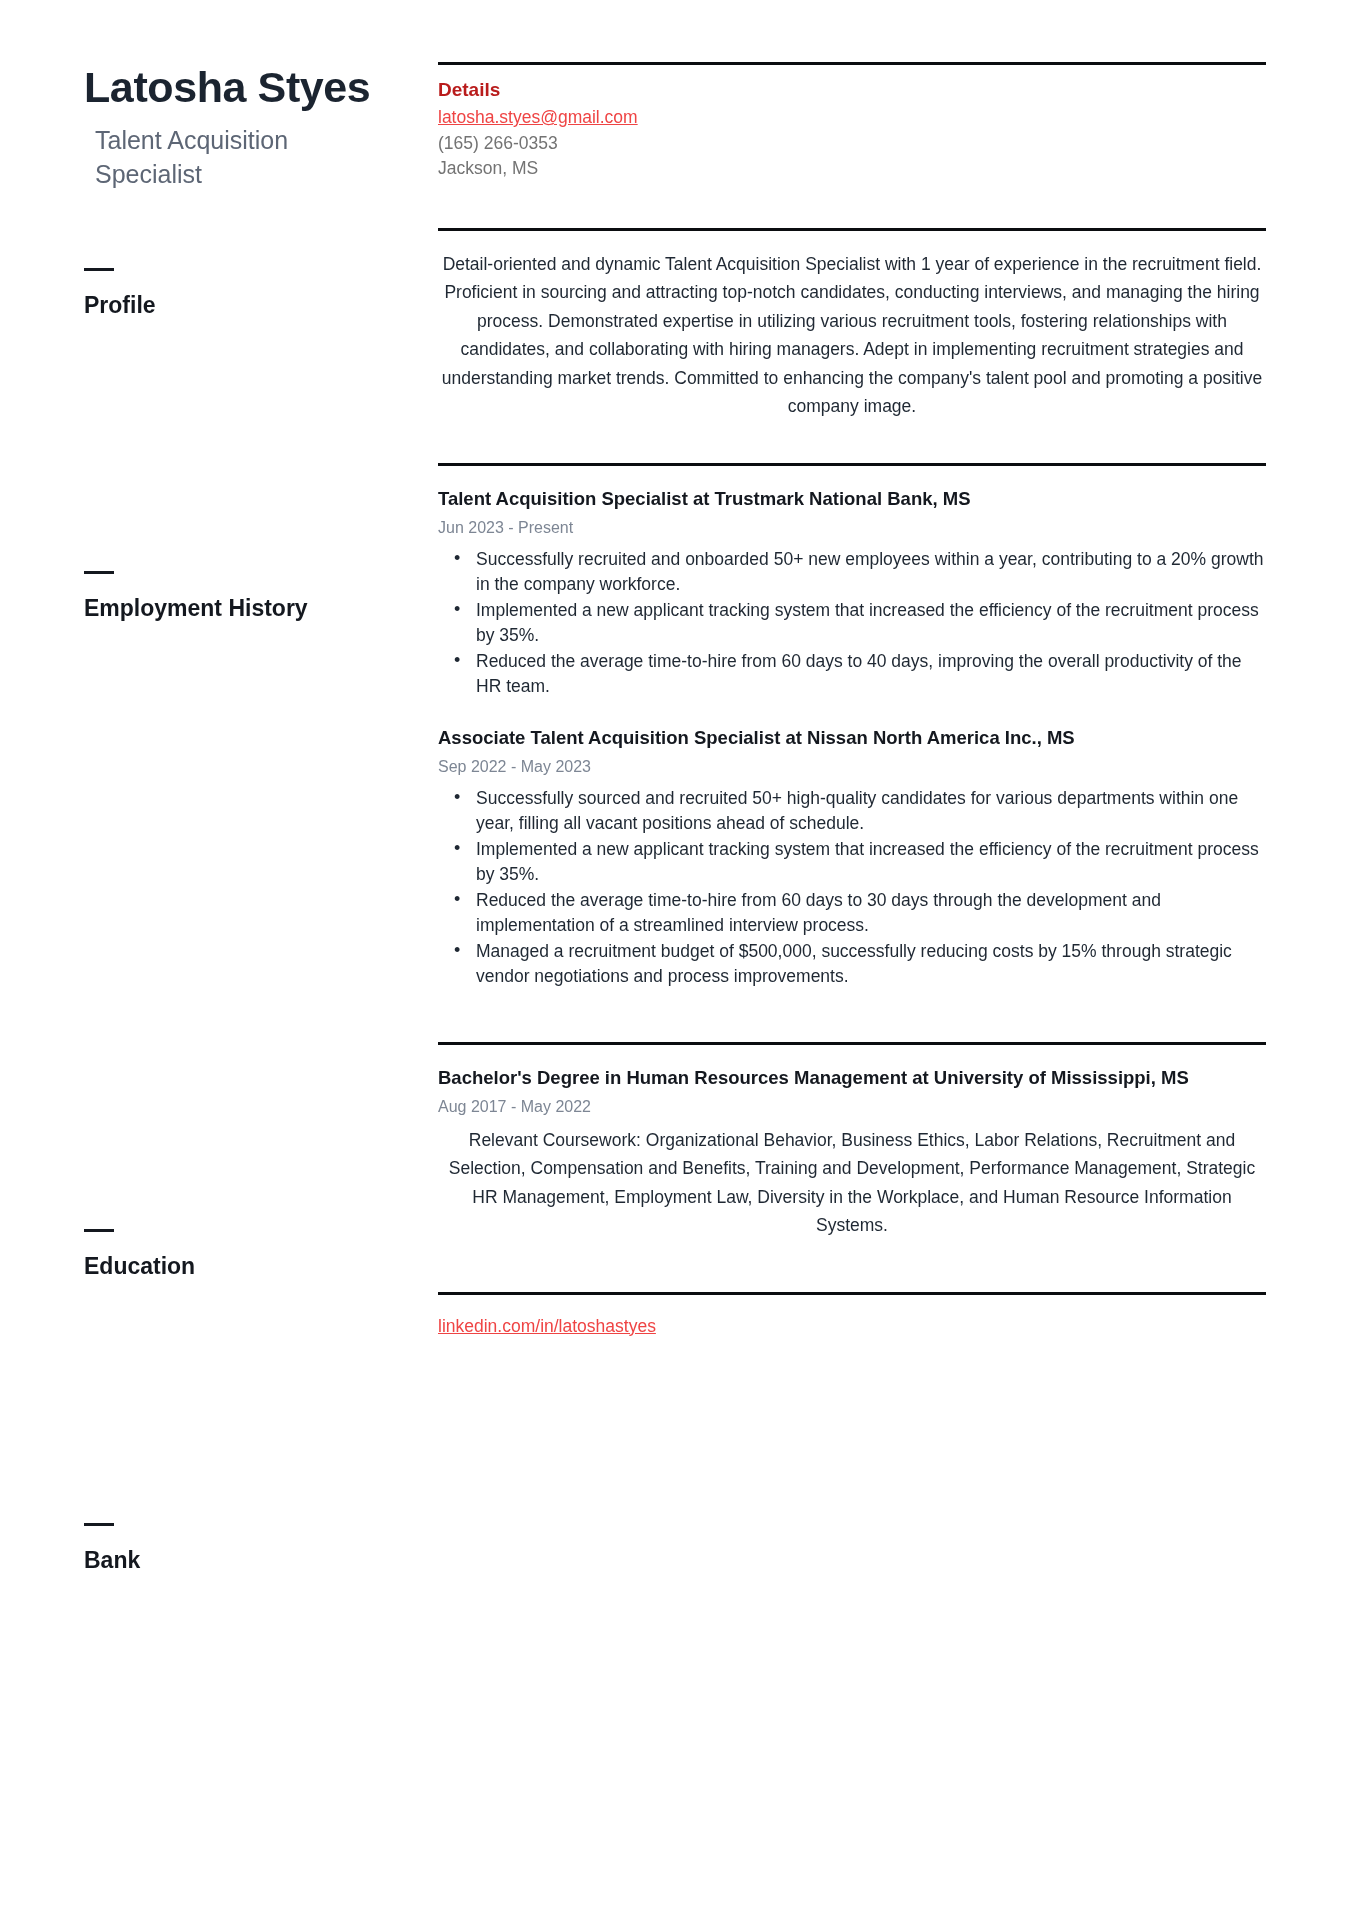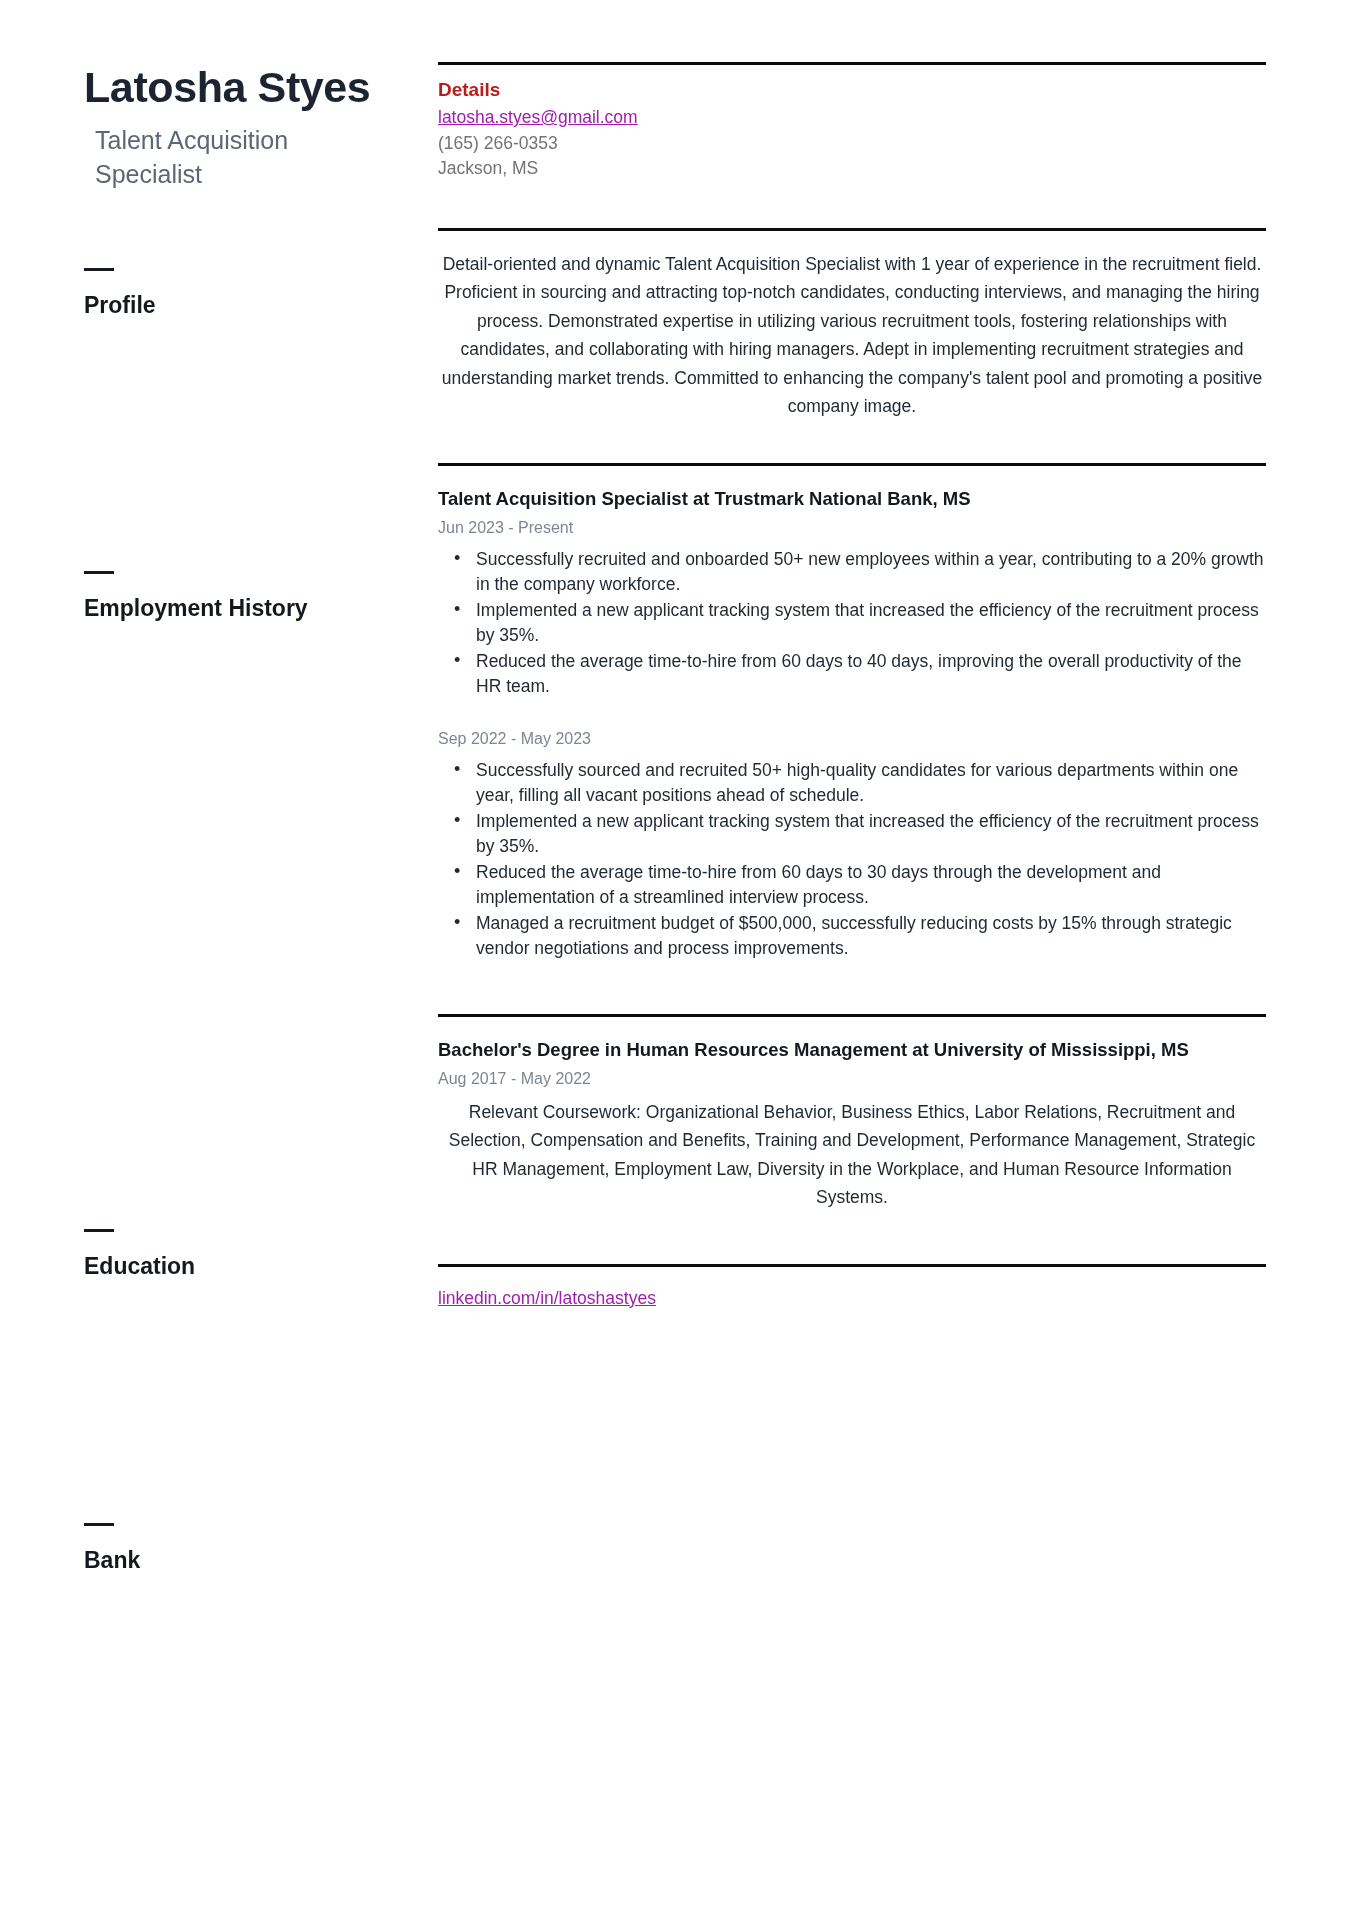--- a/index.html
+++ b/index.html
@@ -76,21 +76,21 @@
     font-weight: bold;
     color: #b91c1c;
     margin: 14px 0 4px 0;
   }
   .detail-line {
     font-size: 17.5px;
     line-height: 25.5px;
     color: #737373;
   }
   a.link {
-    color: #a21caf;
+    color: #ef4444;
     text-decoration: underline;
     font-size: 17.5px;
     line-height: 25.5px;
   }
   .para {
     font-size: 17.5px;
     line-height: 28.5px;
     color: #1f2833;
     margin: 0;
     text-align: center;
@@ -203,20 +203,21 @@
         <ul class="bullets">
           <li>Successfully recruited and onboarded 50+ new employees within a year, contributing to a 20% growth in the company workforce.</li>
           <li>Implemented a new applicant tracking system that increased the efficiency of the recruitment process by 35%.</li>
           <li>Reduced the average time-to-hire from 60 days to 40 days, improving the overall productivity of the HR team.</li>
         </ul>
       </div>
 
       <div style="height:24px"></div>
 
       <div>
+        <div class="entry-title">Associate Talent Acquisition Specialist at Nissan North America Inc., MS</div>
         <div class="entry-date">Sep 2022 - May 2023</div>
         <ul class="bullets">
           <li>Successfully sourced and recruited 50+ high-quality candidates for various departments within one year, filling all vacant positions ahead of schedule.</li>
           <li>Implemented a new applicant tracking system that increased the efficiency of the recruitment process by 35%.</li>
           <li>Reduced the average time-to-hire from 60 days to 30 days through the development and implementation of a streamlined interview process.</li>
           <li>Managed a recruitment budget of $500,000, successfully reducing costs by 15% through strategic vendor negotiations and process improvements.</li>
         </ul>
       </div>
     </div>
 

